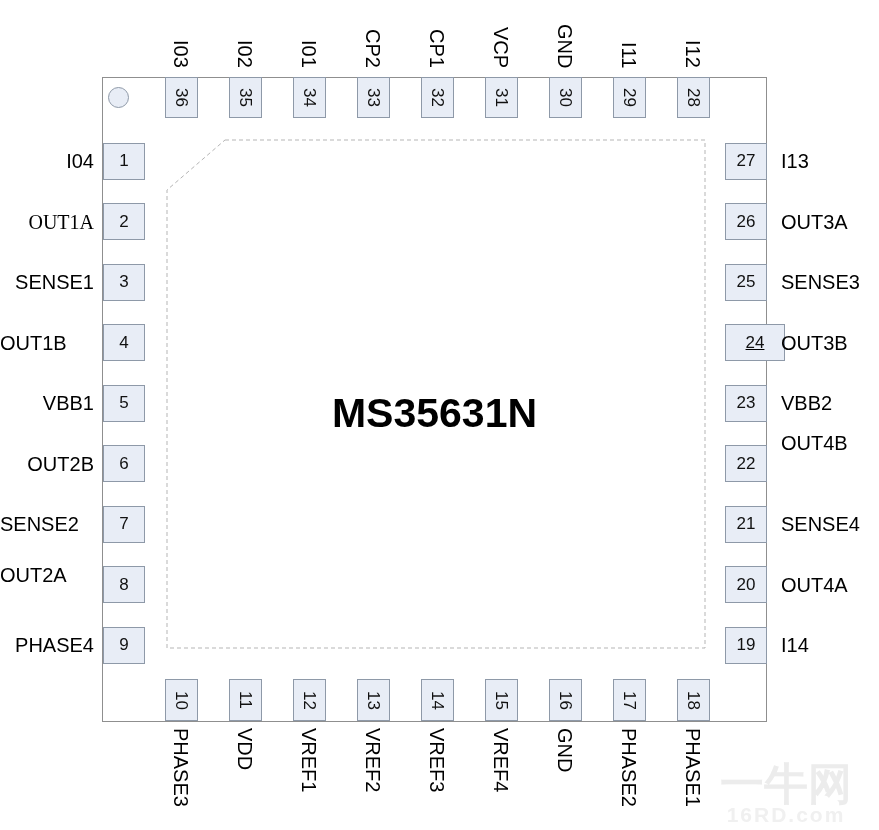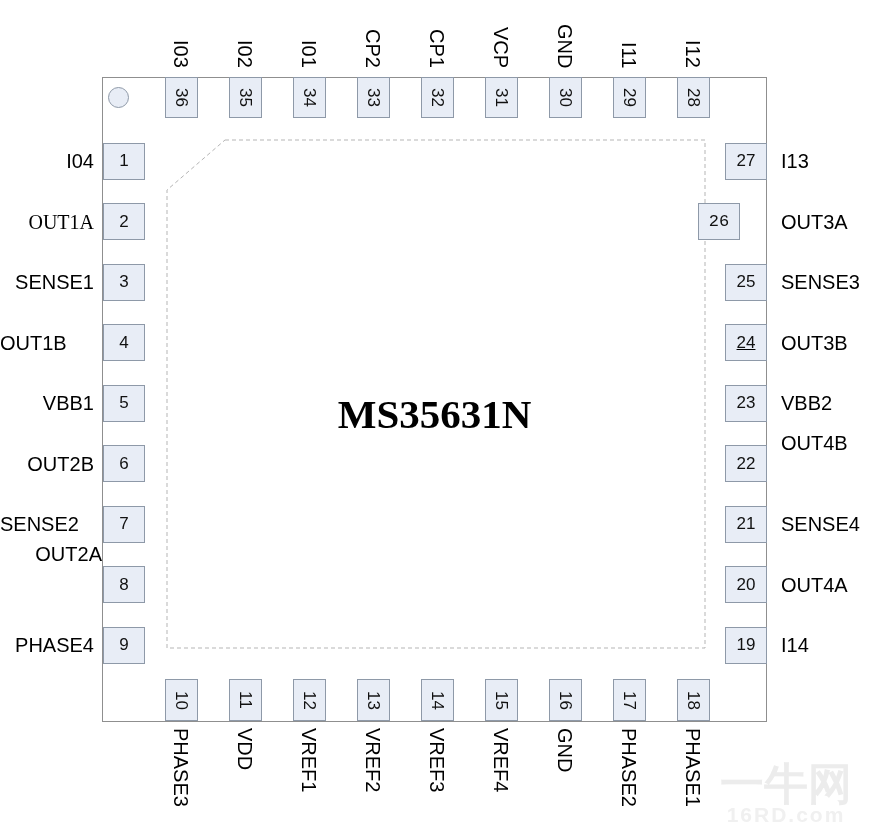--- a/index.html
+++ b/index.html
@@ -11,21 +11,21 @@
     position:absolute;left:102px;top:77px;width:665px;height:645px;
     border:1.5px solid var(--body-border,#8f8f8f);box-sizing:border-box;background:transparent;
   }
   .dash-svg{position:absolute;left:0;top:0;pointer-events:none;}
   .pin1-circle{
     position:absolute;left:108px;top:87px;width:21px;height:21px;border-radius:50%;
     border:1.5px solid var(--pin-border,#8e99a8);background:var(--pin-fill,#e8edf6);box-sizing:border-box;
   }
   .title{
     position:absolute;left:102px;top:390px;width:665px;text-align:center;
-    font-size:41px;font-weight:600;letter-spacing:0;color:#000;font-family:Liberation Serif, serif;
+    font-size:41px;font-weight:600;letter-spacing:0;color:#000;
   }
   .pbox{
     position:absolute;background:var(--pin-fill,#e8edf6);border:1px solid var(--pin-border,#8e99a8);
     display:flex;align-items:center;justify-content:center;box-sizing:border-box;
   }
   .pnum{font-size:17px;color:#111;}
   .pnum-v{writing-mode:vertical-rl;}
   .plabel{position:absolute;font-size:20px;color:#000;white-space:nowrap;}
   .plabel-h{line-height:26px;}
   .plabel-v{writing-mode:vertical-rl;width:24px;line-height:24px;}
@@ -150,38 +150,38 @@
         <span class="pnum">6</span>
       </div>
       <div class="plabel plabel-h" style="left: 0px; width: 94px; text-align: right; top: 450.5px;">OUT2B</div>
       <div class="pbox" style="left: 103px; top: 505.5px; width: 42px; height: 37px;">
         <span class="pnum">7</span>
       </div>
       <div class="plabel plabel-h" style="left: 0px; width: 94px; top: 511px;">SENSE2</div>
       <div class="pbox" style="left: 103px; top: 566px; width: 42px; height: 37px;">
         <span class="pnum">8</span>
       </div>
-      <div class="plabel plabel-h" style="left: 0px; width: 94px; text-align: right; top: 541px; padding-left: 8px;">OUT2A</div>
+      <div class="plabel plabel-h" style="left: 0px; width: 94px; text-align: left; top: 562px;">OUT2A</div>
       <div class="pbox" style="left: 103px; top: 626.5px; width: 42px; height: 37px;">
         <span class="pnum">9</span>
       </div>
       <div class="plabel plabel-h" style="left: 0px; width: 94px; text-align: right; top: 632px;">PHASE4</div>
       <div class="pbox" style="left: 725px; top: 142.5px; width: 42px; height: 37px;">
         <span class="pnum">27</span>
       </div>
       <div class="plabel plabel-h" style="left: 781px; top: 148px;">I13</div>
-      <div class="pbox" style="left: 698px; top: 203px; width: 42px; height: 37px; font-family: Liberation Mono, monospace;">
+      <div class="pbox" style="left: 725px; top: 203px; width: 42px; height: 37px;">
         <span class="pnum">26</span>
       </div>
       <div class="plabel plabel-h" style="left: 781px; top: 208.5px;">OUT3A</div>
       <div class="pbox" style="left: 725px; top: 263.5px; width: 42px; height: 37px;">
         <span class="pnum">25</span>
       </div>
       <div class="plabel plabel-h" style="left: 781px; top: 269px;">SENSE3</div>
-      <div class="pbox" style="left: 725px; top: 324px; width: 42px; height: 37px; text-decoration: underline;">
+      <div class="pbox" style="left: 725px; top: 324px; width: 60px; height: 37px; text-decoration: underline;">
         <span class="pnum">24</span>
       </div>
       <div class="plabel plabel-h" style="left: 781px; top: 329.5px;">OUT3B</div>
       <div class="pbox" style="left: 725px; top: 384.5px; width: 42px; height: 37px;">
         <span class="pnum">23</span>
       </div>
       <div class="plabel plabel-h" style="left: 781px; top: 390px;">VBB2</div>
       <div class="pbox" style="left: 725px; top: 445px; width: 42px; height: 37px; align-items: center;">
         <span class="pnum">22</span>
       </div>

